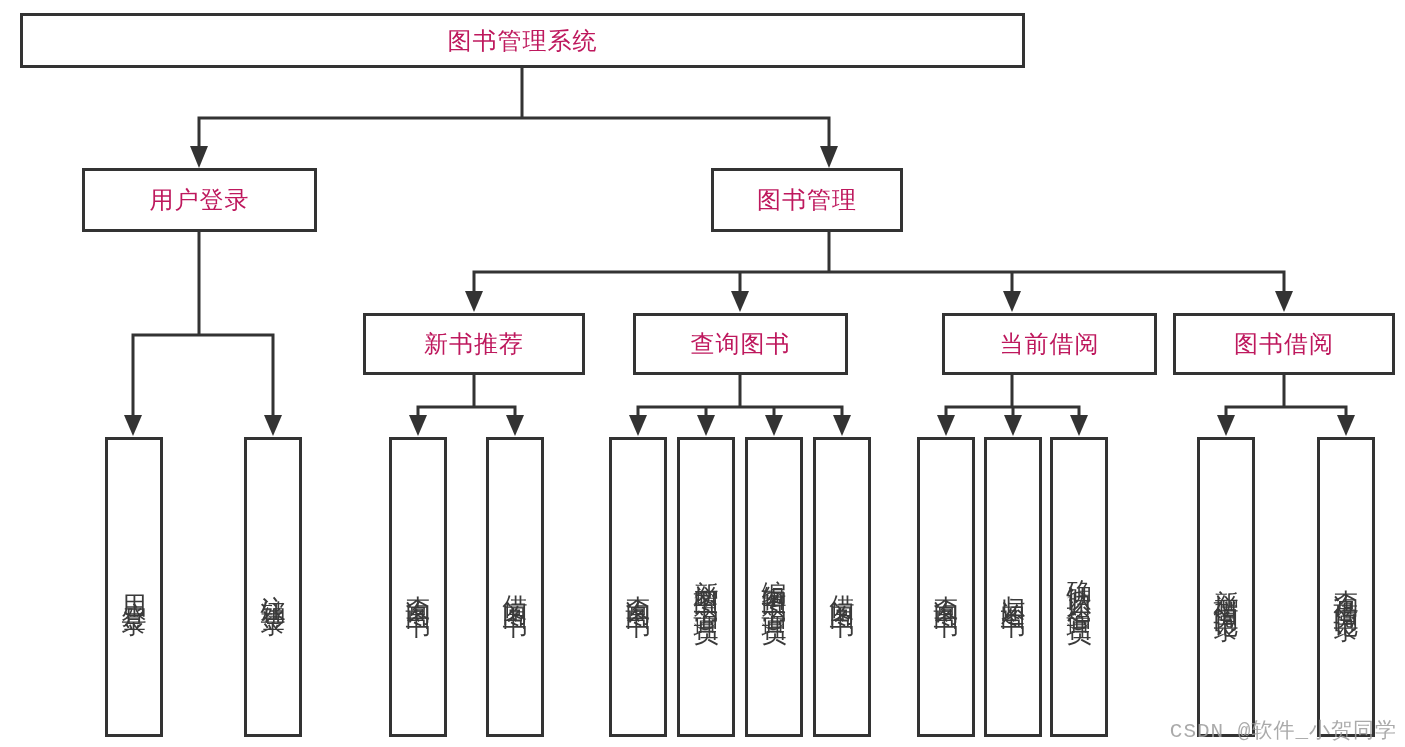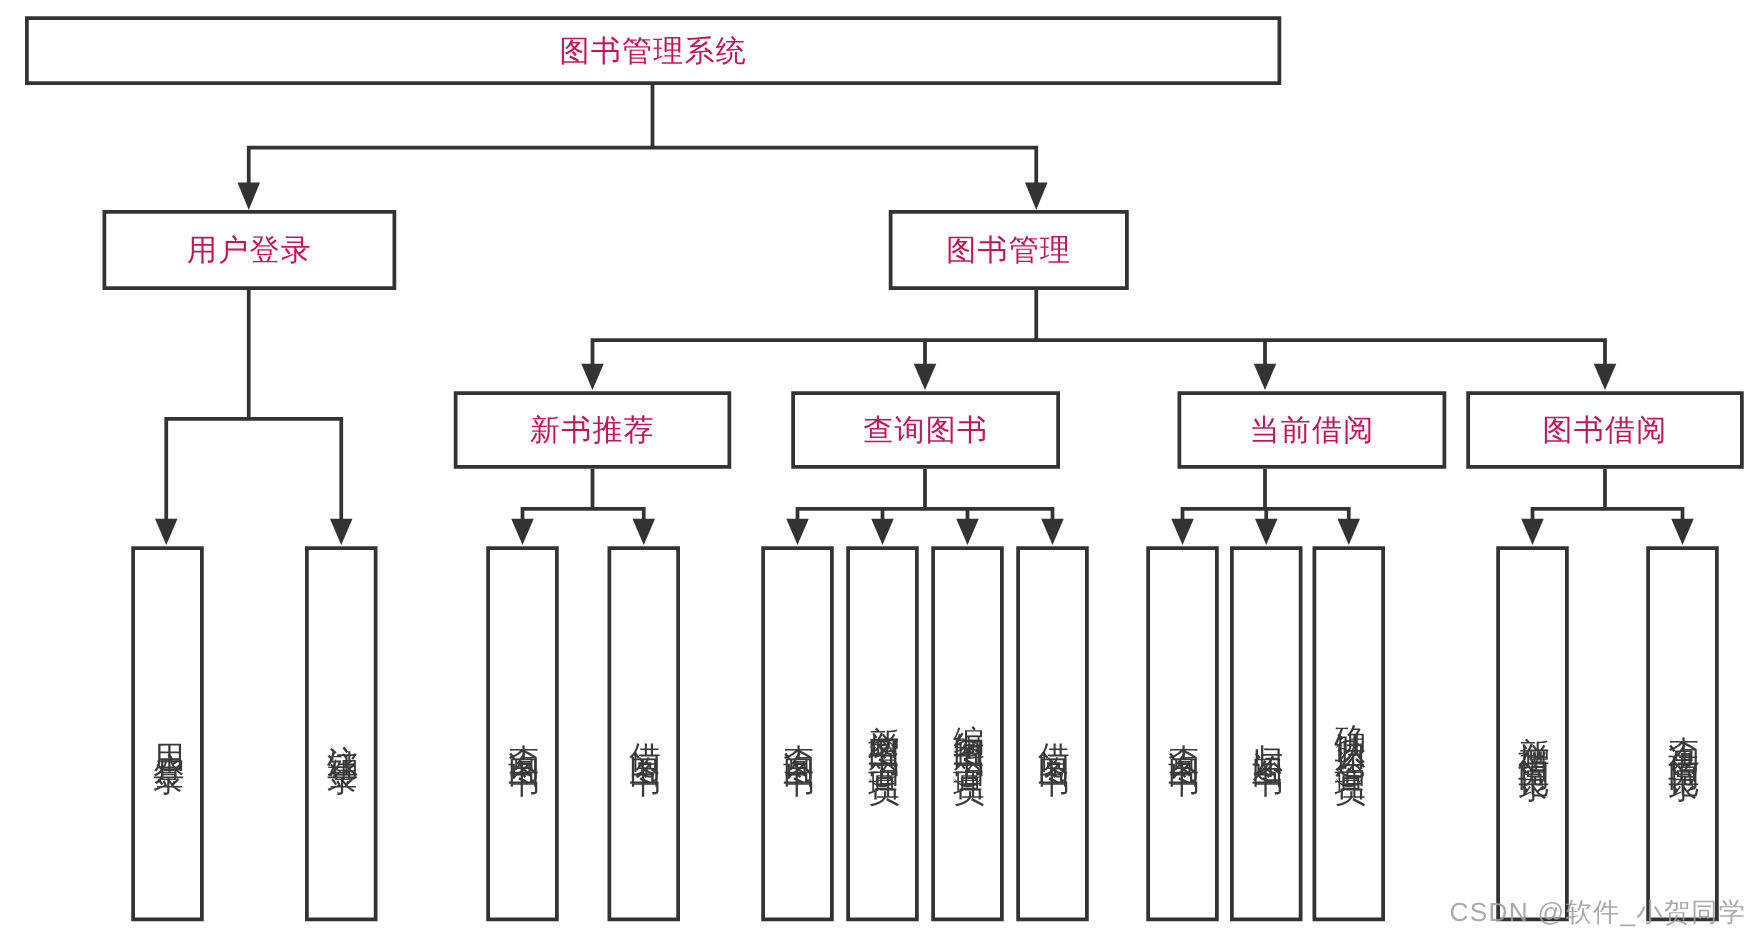--- a/index.html
+++ b/index.html
@@ -39,20 +39,21 @@
   }
   #watermark {
     position: absolute;
     right: 8px;
     bottom: 3px;
     z-index: 5;
     font-size: 21px;
     color: rgba(158, 158, 158, 0.88);
     letter-spacing: 1px;
     white-space: nowrap;
+    font-family: Liberation Mono, monospace;
   }
 </style>
 </head>
 <body>
 
 <div id="diagram">
 
   <svg id="connectors" width="1405" height="747" viewBox="0 0 1405 747">
     <g stroke="#333333" stroke-width="3" fill="none">
 

